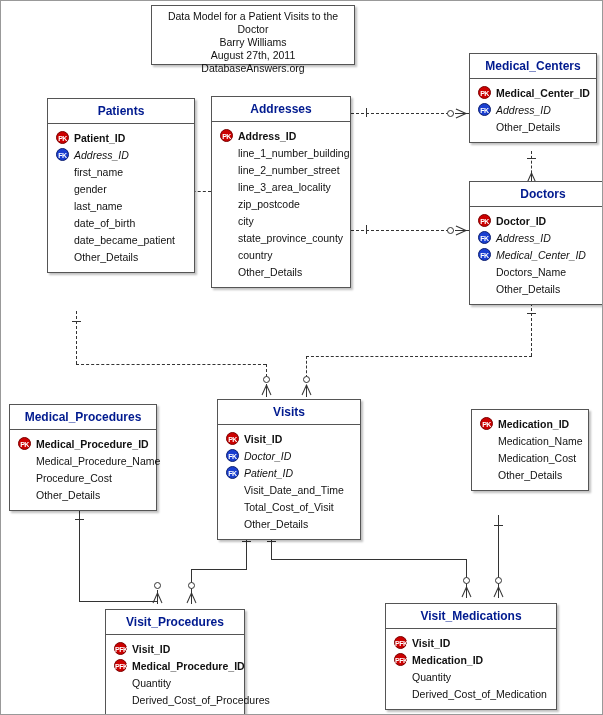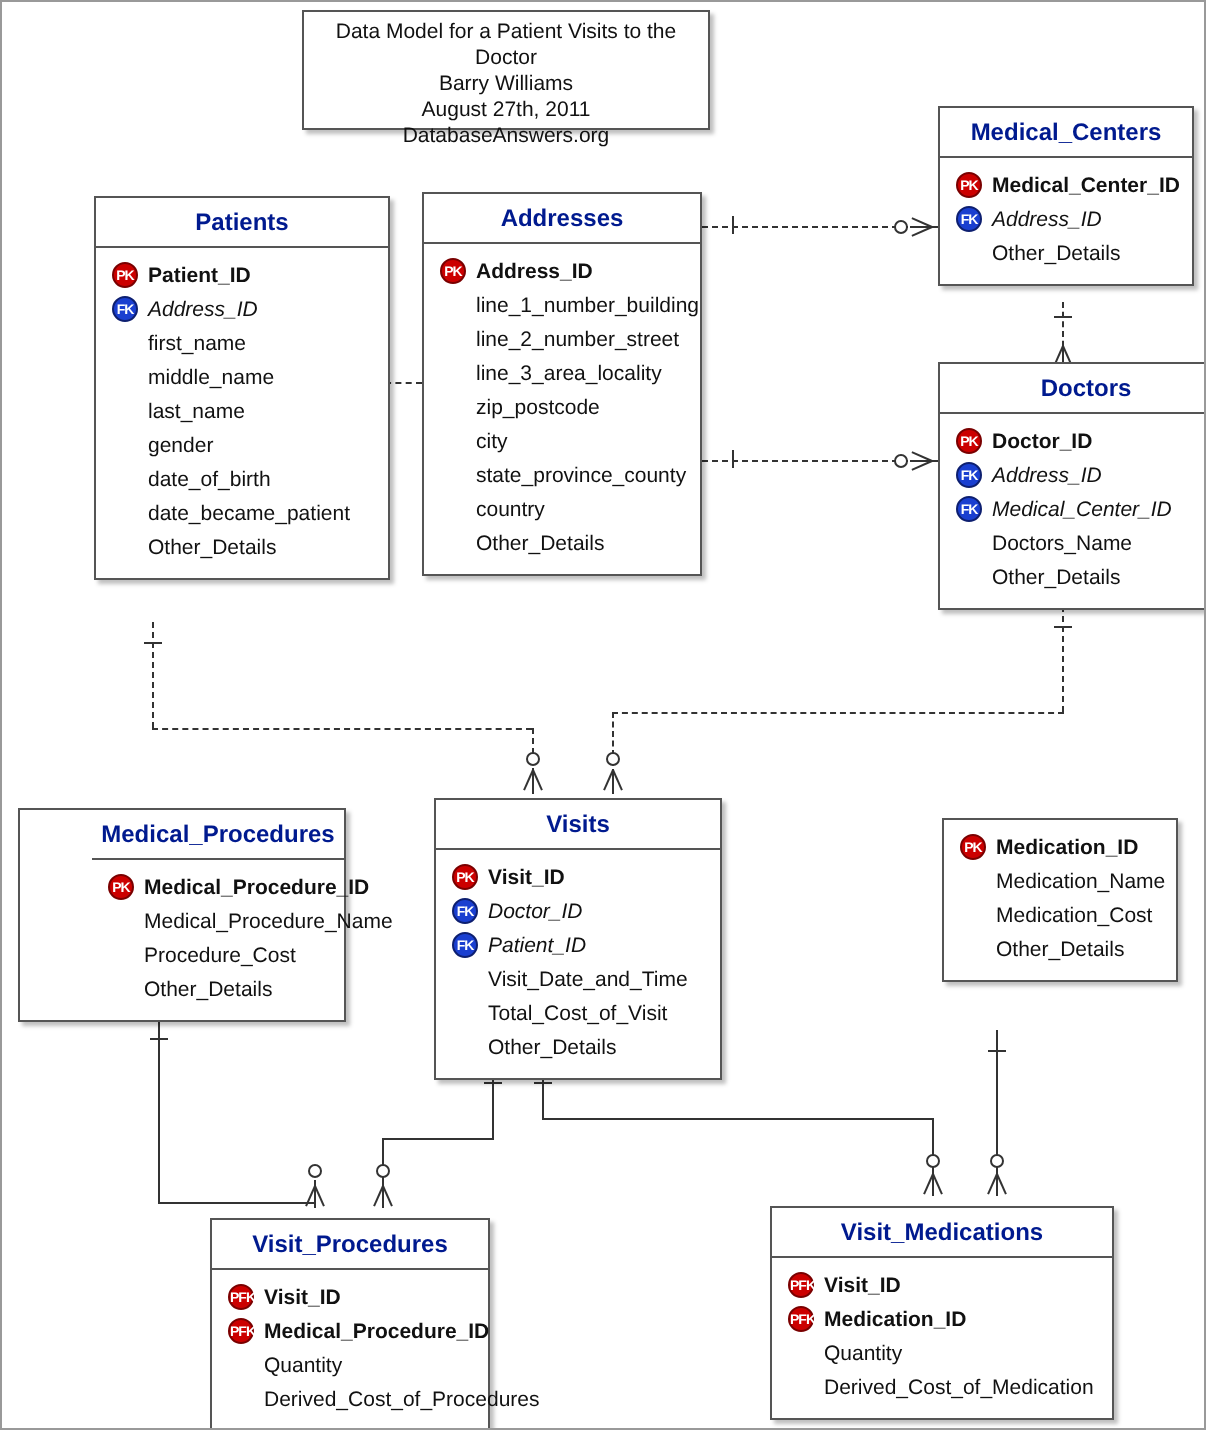--- a/index.html
+++ b/index.html
@@ -251,29 +251,25 @@
       <div class="row">
         <span class="keybadge fk">FK</span>
         <span class="rowlabel ital">Address_ID</span>
       </div>
       <div class="row">
         <span class="keybadge none"></span>
         <span class="rowlabel">first_name</span>
       </div>
       <div class="row">
         <span class="keybadge none"></span>
-        <span class="rowlabel">middle_name</span>
+        <span class="rowlabel">gender</span>
       </div>
       <div class="row">
         <span class="keybadge none"></span>
         <span class="rowlabel">last_name</span>
-      </div>
-      <div class="row">
-        <span class="keybadge none"></span>
-        <span class="rowlabel">gender</span>
       </div>
       <div class="row">
         <span class="keybadge none"></span>
         <span class="rowlabel">date_of_birth</span>
       </div>
       <div class="row">
         <span class="keybadge none"></span>
         <span class="rowlabel">date_became_patient</span>
       </div>
       <div class="row">
@@ -344,21 +340,21 @@
         <span class="keybadge none"></span>
         <span class="rowlabel">Doctors_Name</span>
       </div>
       <div class="row">
         <span class="keybadge none"></span>
         <span class="rowlabel">Other_Details</span>
       </div>
     </div>
   </div>
 
-  <div class="entity" style="left:8px; top:403px; width:164px;padding-left:36px;">
+  <div class="entity" style="left:8px; top:403px; width:148px;">
     <div class="hdr">Medical_Procedures</div>
     <div class="rows">
       <div class="row">
         <span class="keybadge pk">PK</span>
         <span class="rowlabel bold">Medical_Procedure_ID</span>
       </div>
       <div class="row">
         <span class="keybadge none"></span>
         <span class="rowlabel">Medical_Procedure_Name</span>
       </div>

